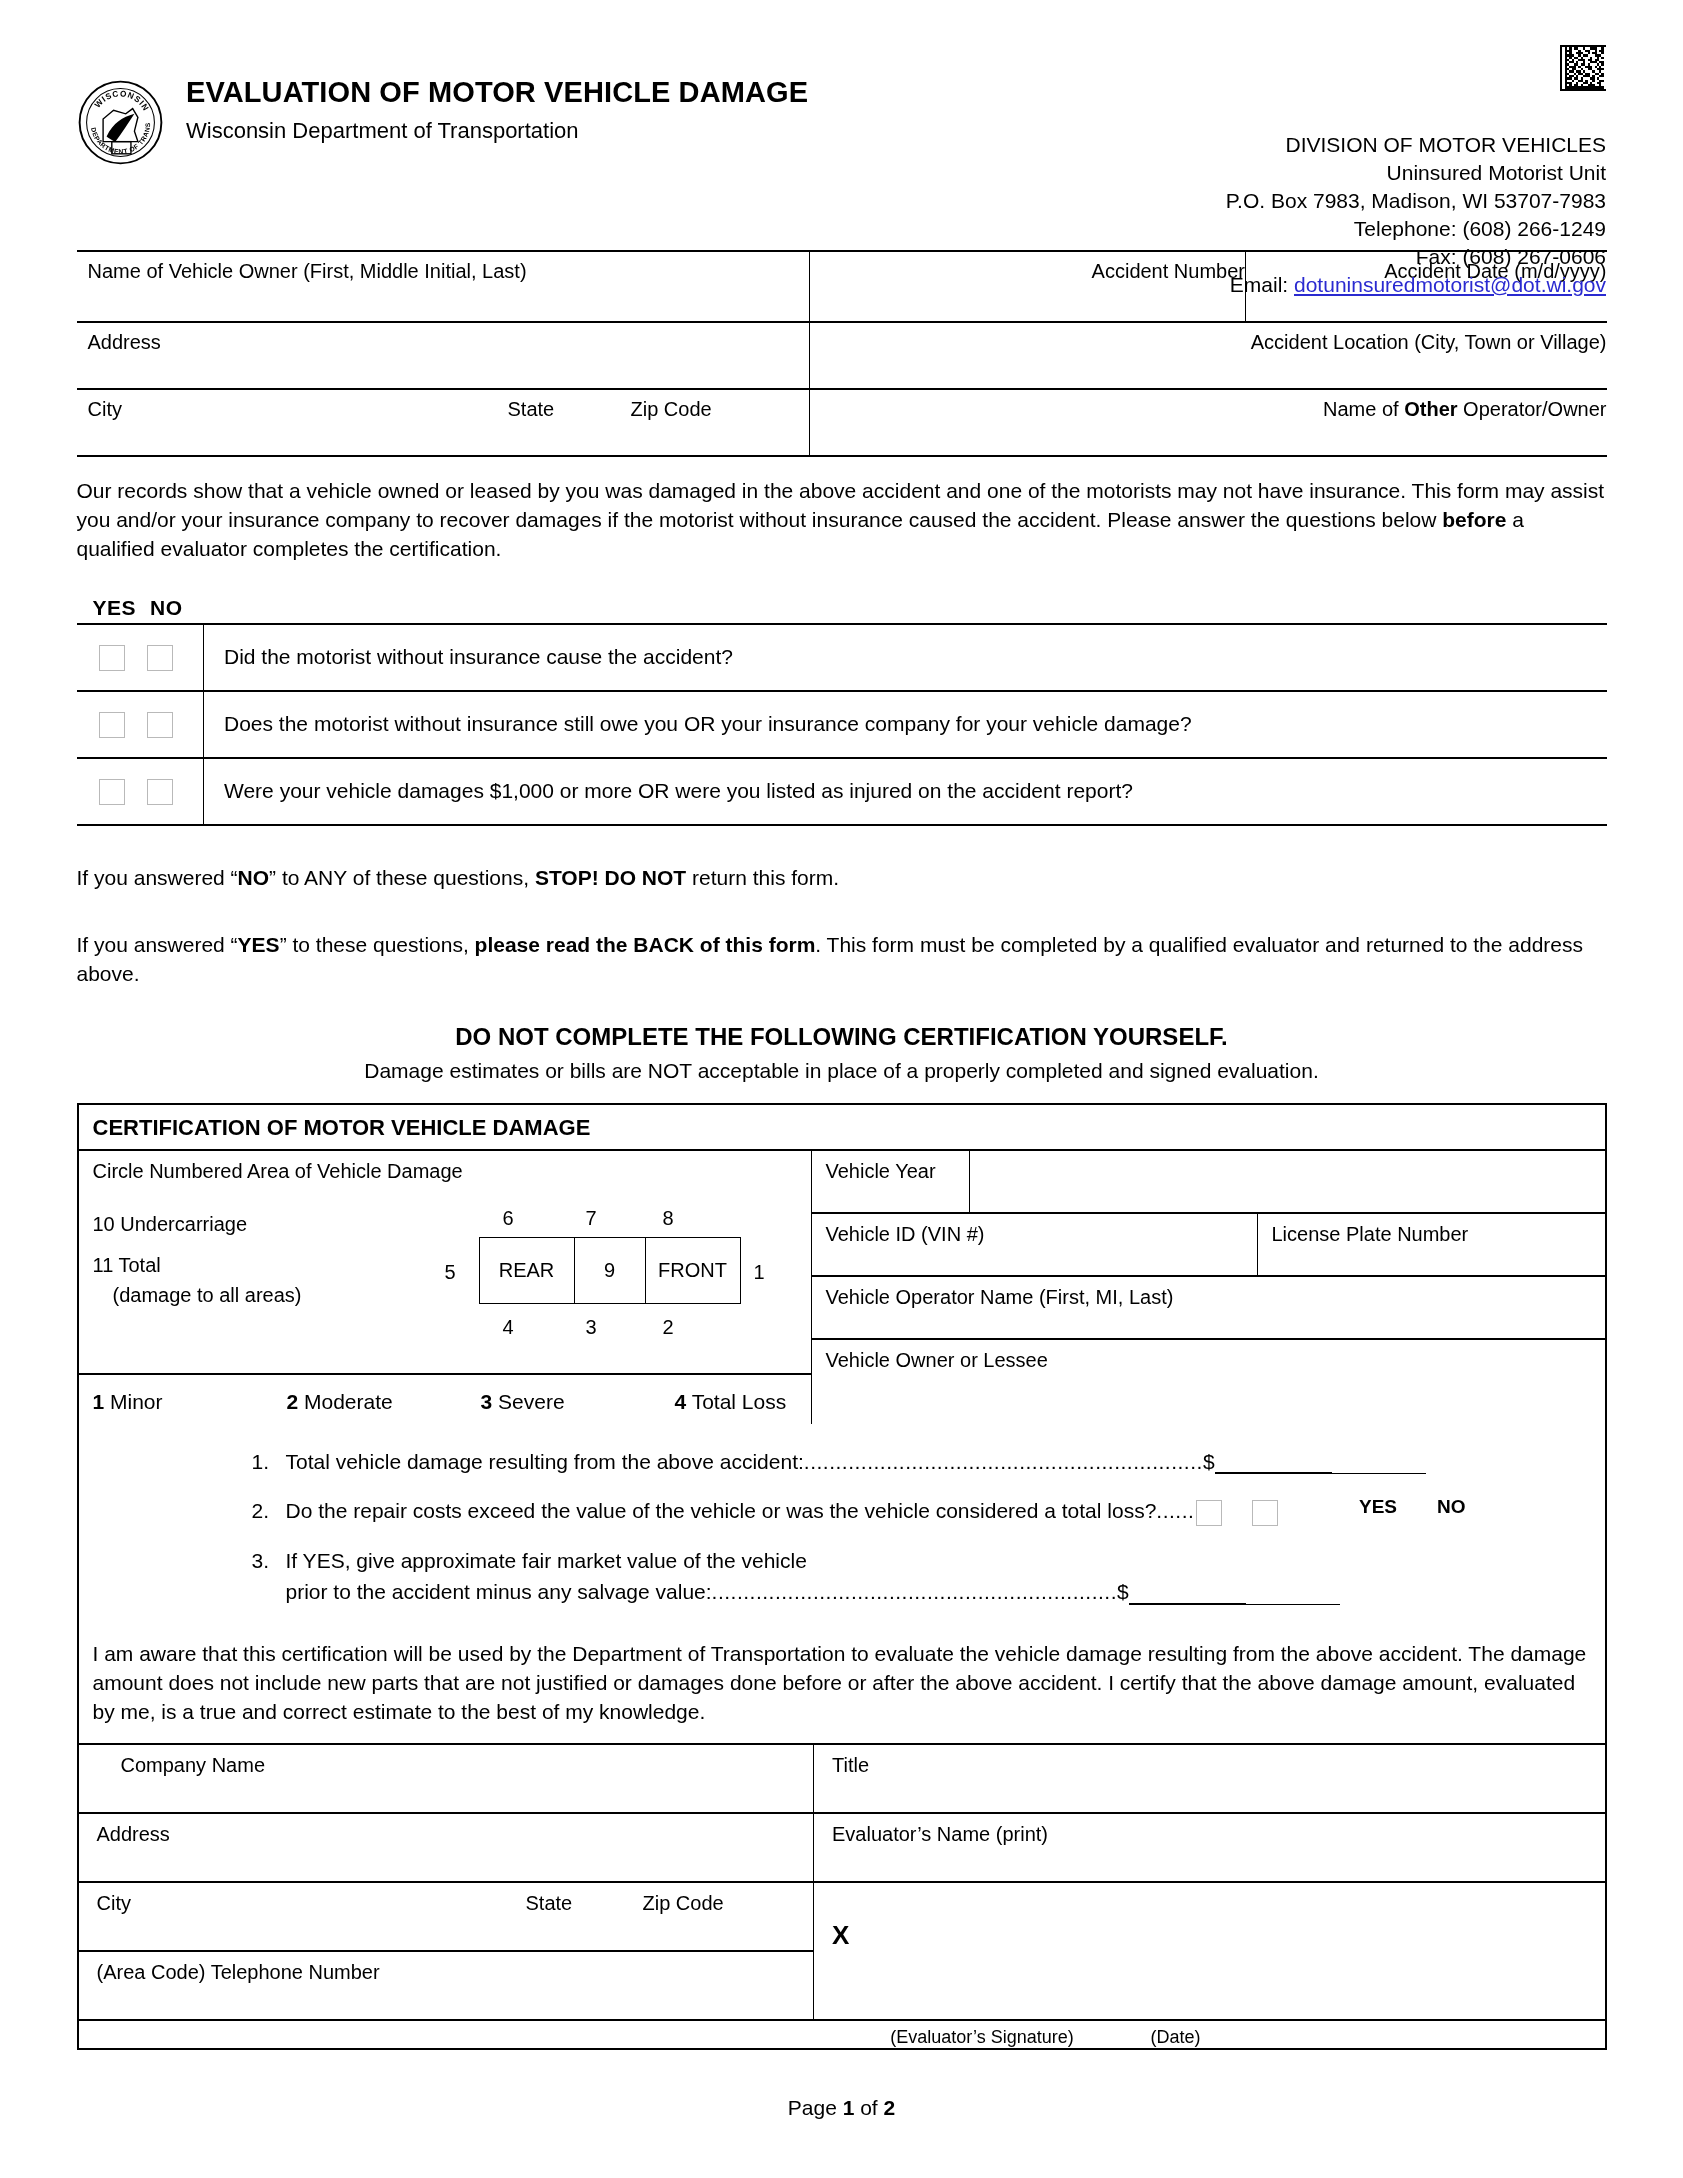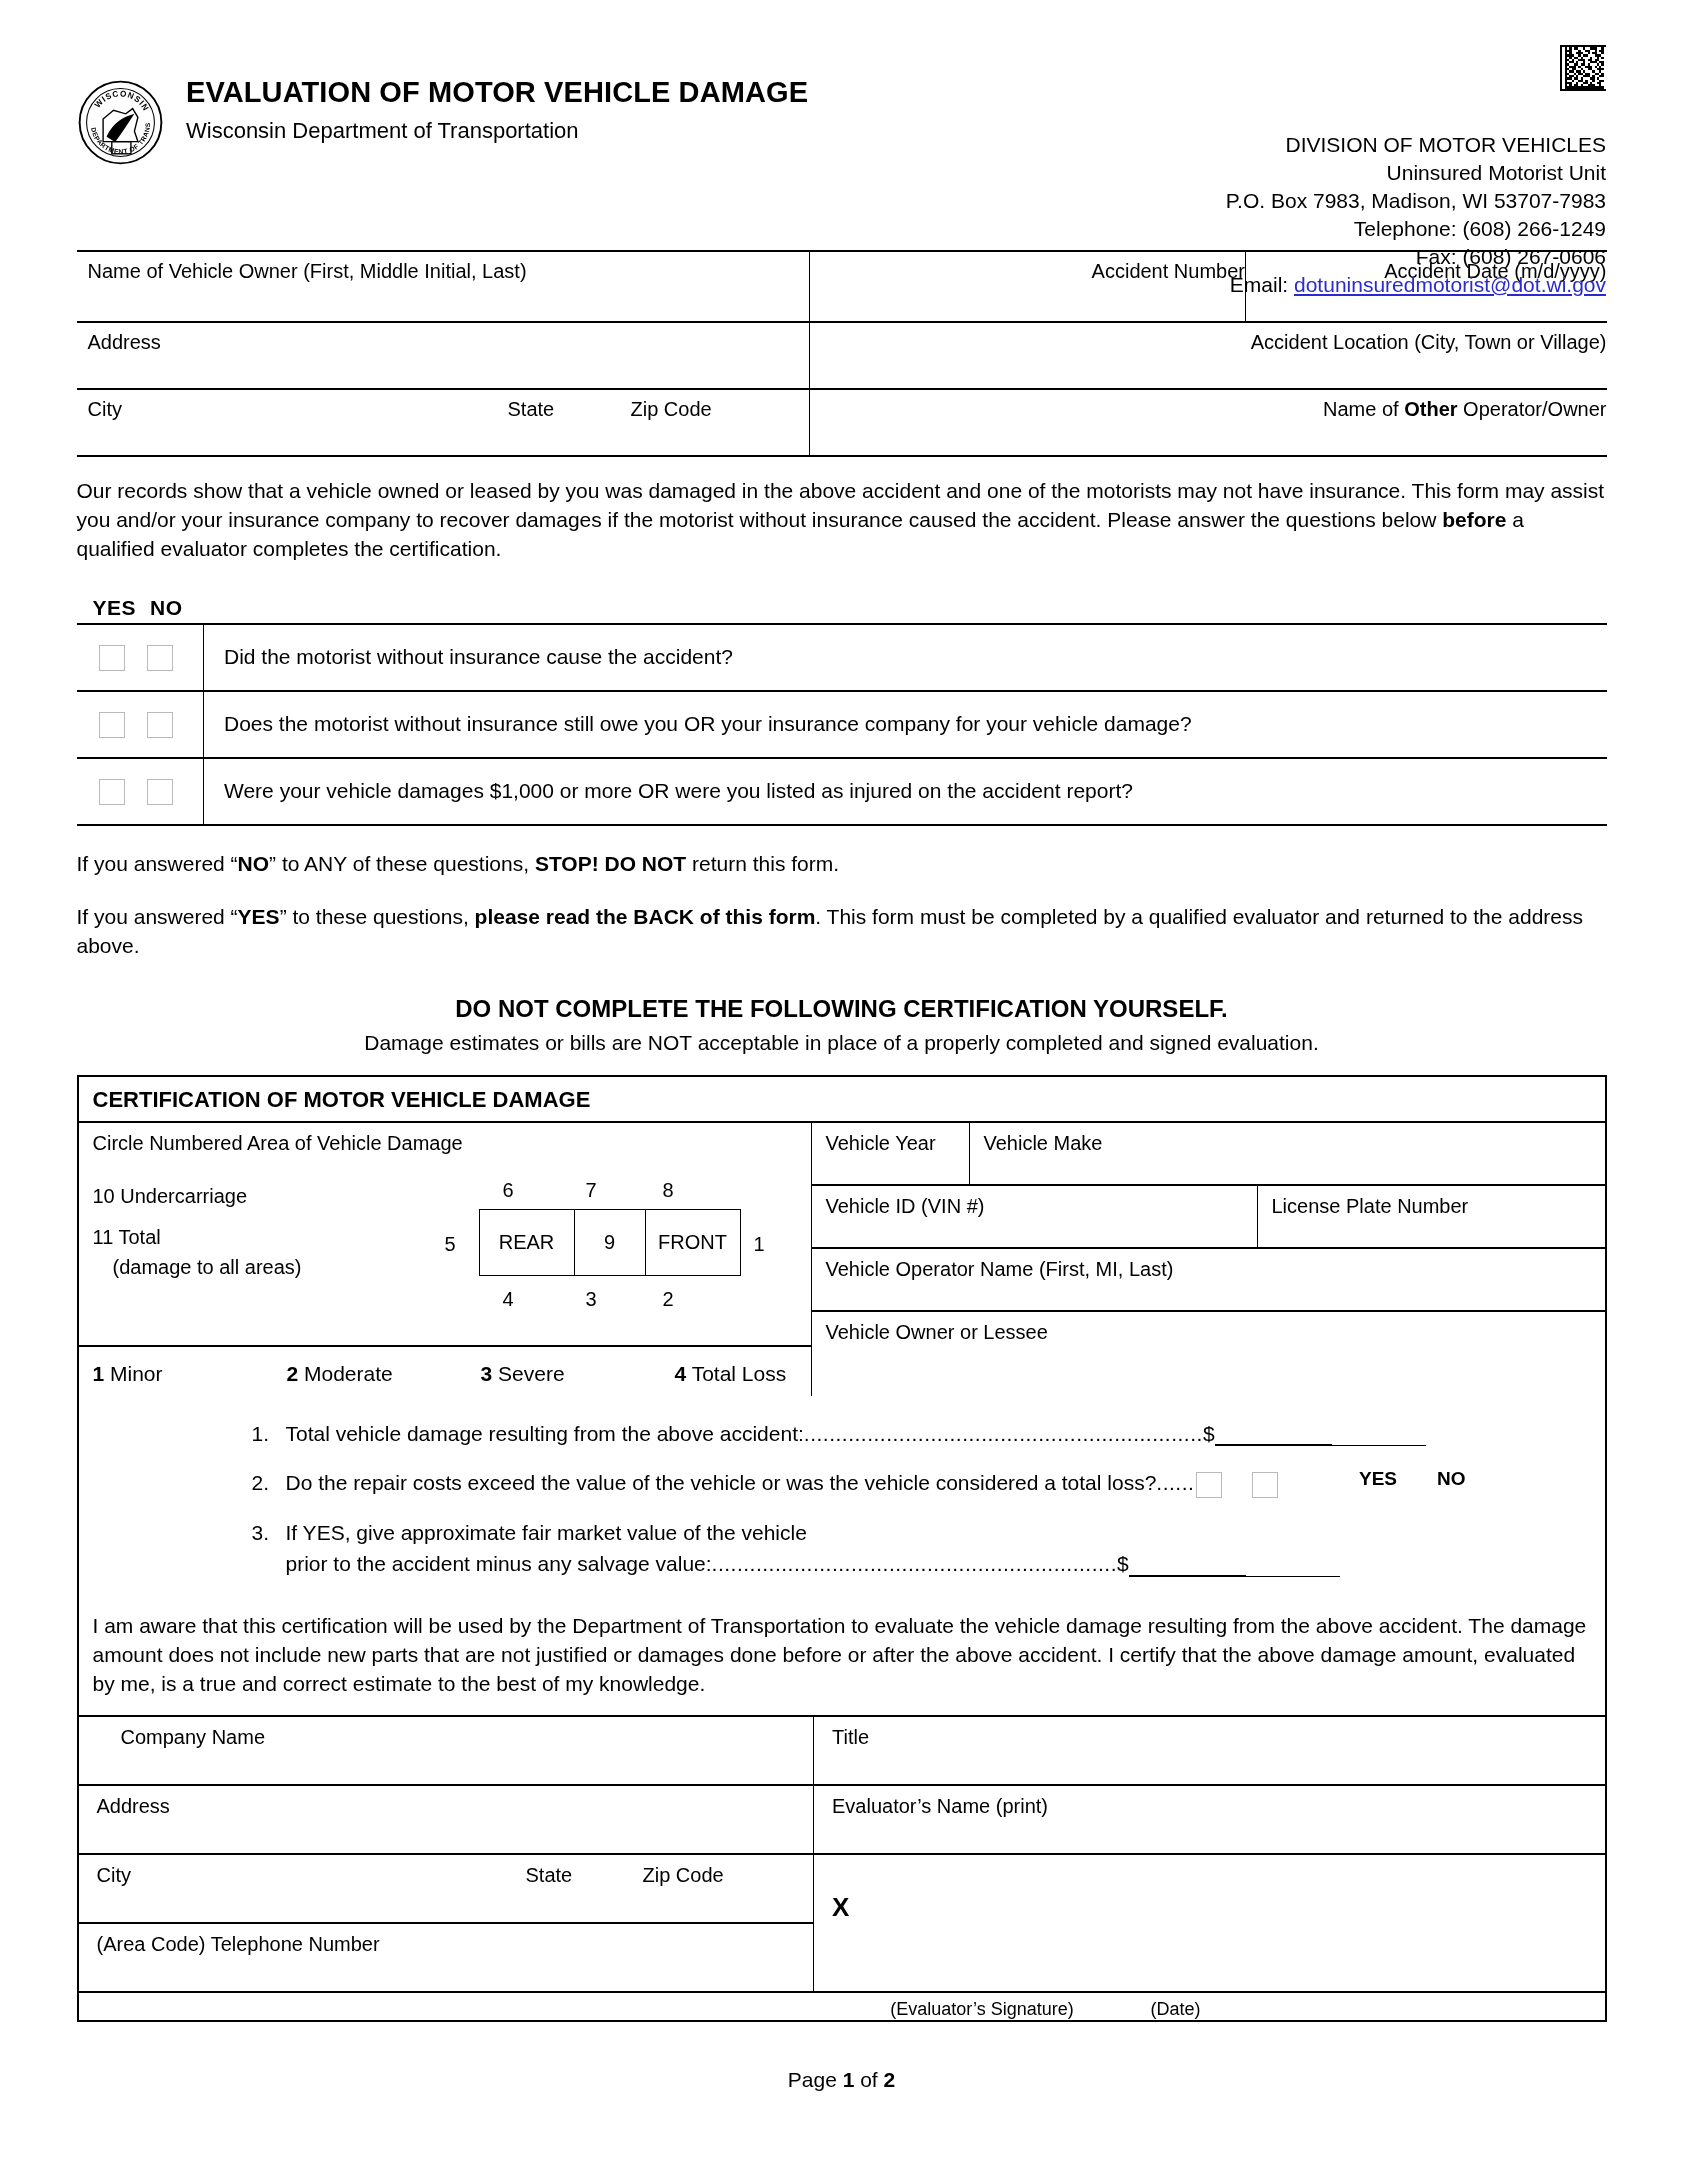--- a/index.html
+++ b/index.html
@@ -45,21 +45,21 @@
   .ynhead { font-size:21px; font-weight:bold; margin-top:32px; margin-bottom:3px; padding-left:16px; letter-spacing:0.5px; }
   .ynhead span.no { margin-left:14px; }
   .qtbl { width:1530px; margin:0 auto; border-collapse:collapse; table-layout:fixed; }
   .qtbl td { border-bottom:2.5px solid #000; height:67px; vertical-align:middle; font-size:21px; }
   .qtbl tr.first td { border-top:2.5px solid #000; }
   .qtbl td.boxcell { width:127px; text-align:left; padding-left:22px; }
   .qtbl td.qcell { border-left:1.4px solid #000; padding-left:20px; }
   .cbx { display:inline-block; width:26px; height:26px; border:1.6px solid #b9b9b9; background:#fff; vertical-align:middle; }
   .cbx + .cbx { margin-left:22px; }
 
-  .stopline { font-size:21px; margin-top:24px; line-height:1.38; }
+  .stopline { font-size:21px; margin-top:38px; line-height:1.38; }
   .center-bold { text-align:center; font-weight:bold; font-size:24px; margin-top:34px; }
   .center-norm { text-align:center; font-size:21px; margin-top:8px; }
 
   
   .certbox { width:1530px; margin:20px auto 0 auto; border:2.2px solid #000; padding:0; }
   .cert-title { font-size:22px; font-weight:bold; padding:10px 0 8px 14px; }
 
   .cert-grid { display:flex; width:100%; border-top:2.5px solid #000; }
   .cert-left { width:733px; flex:0 0 733px; border-right:1.4px solid #000; }
   .cert-right { flex:1 1 auto; }
@@ -355,21 +355,20 @@
             <span class="it e2"><b>2</b><span> Moderate</span></span>
             <span class="it e3"><b>3</b><span> Severe</span></span>
             <span class="it"><b>4</b><span> Total Loss</span></span>
           </div>
         </div>
       </div>
 
       <div class="cert-right">
         <div class="split" style="border-bottom:2.5px solid #000;">
           <div style="width:158px;border-right:1.4px solid #000;height:61px;"><span>Vehicle Year</span></div>
-          <div style="flex:1;height:61px;"><span>Vehicle Make</span></div>
         </div>
         <div class="split" style="border-bottom:2.5px solid #000;">
           <div style="width:446px;border-right:1.4px solid #000;height:61px;"><span>Vehicle ID (VIN #)</span></div>
           <div style="flex:1;height:61px;"><span>License Plate Number</span></div>
         </div>
         <div class="split" style="border-bottom:2.5px solid #000;">
           <div style="flex:1;height:61px;"><span>Vehicle Operator Name (First, MI, Last)</span></div>
         </div>
         <div class="split">
           <div style="flex:1;height:77px;"><span>Vehicle Owner or Lessee</span></div>

